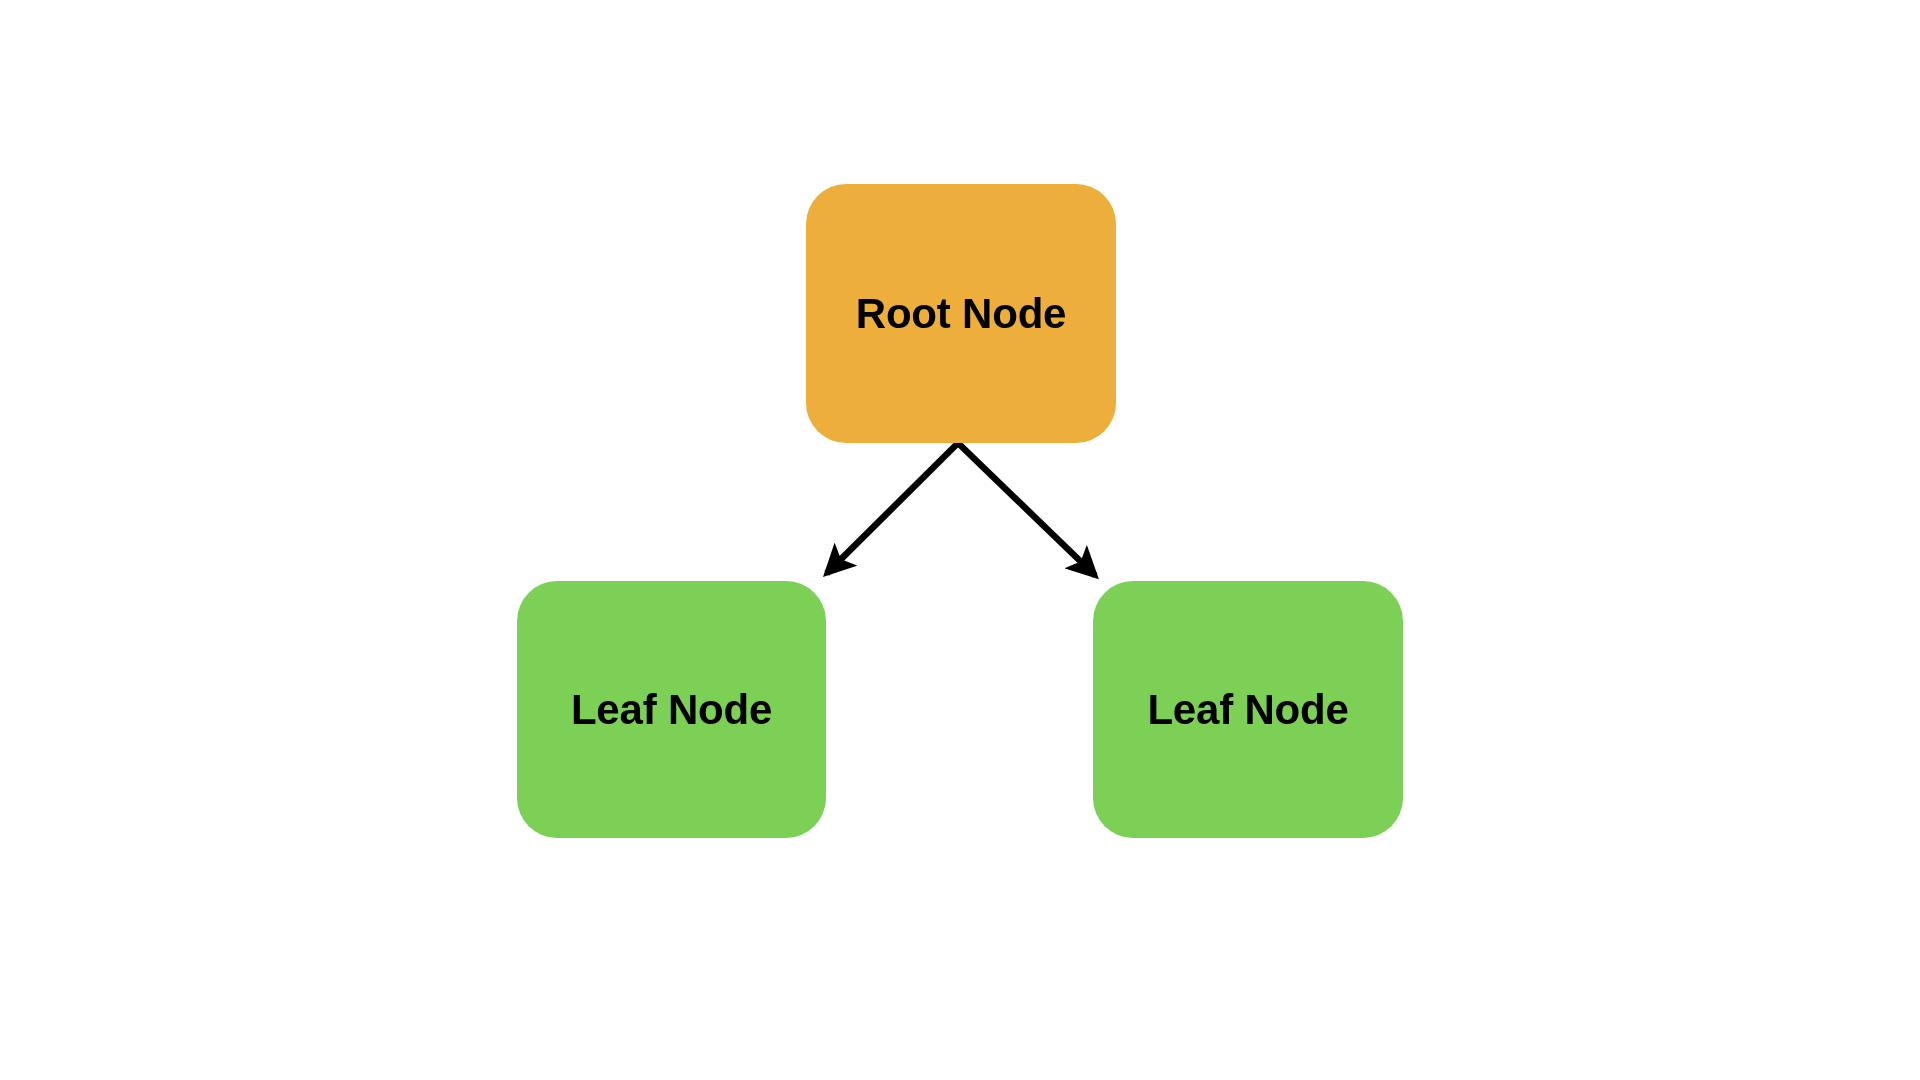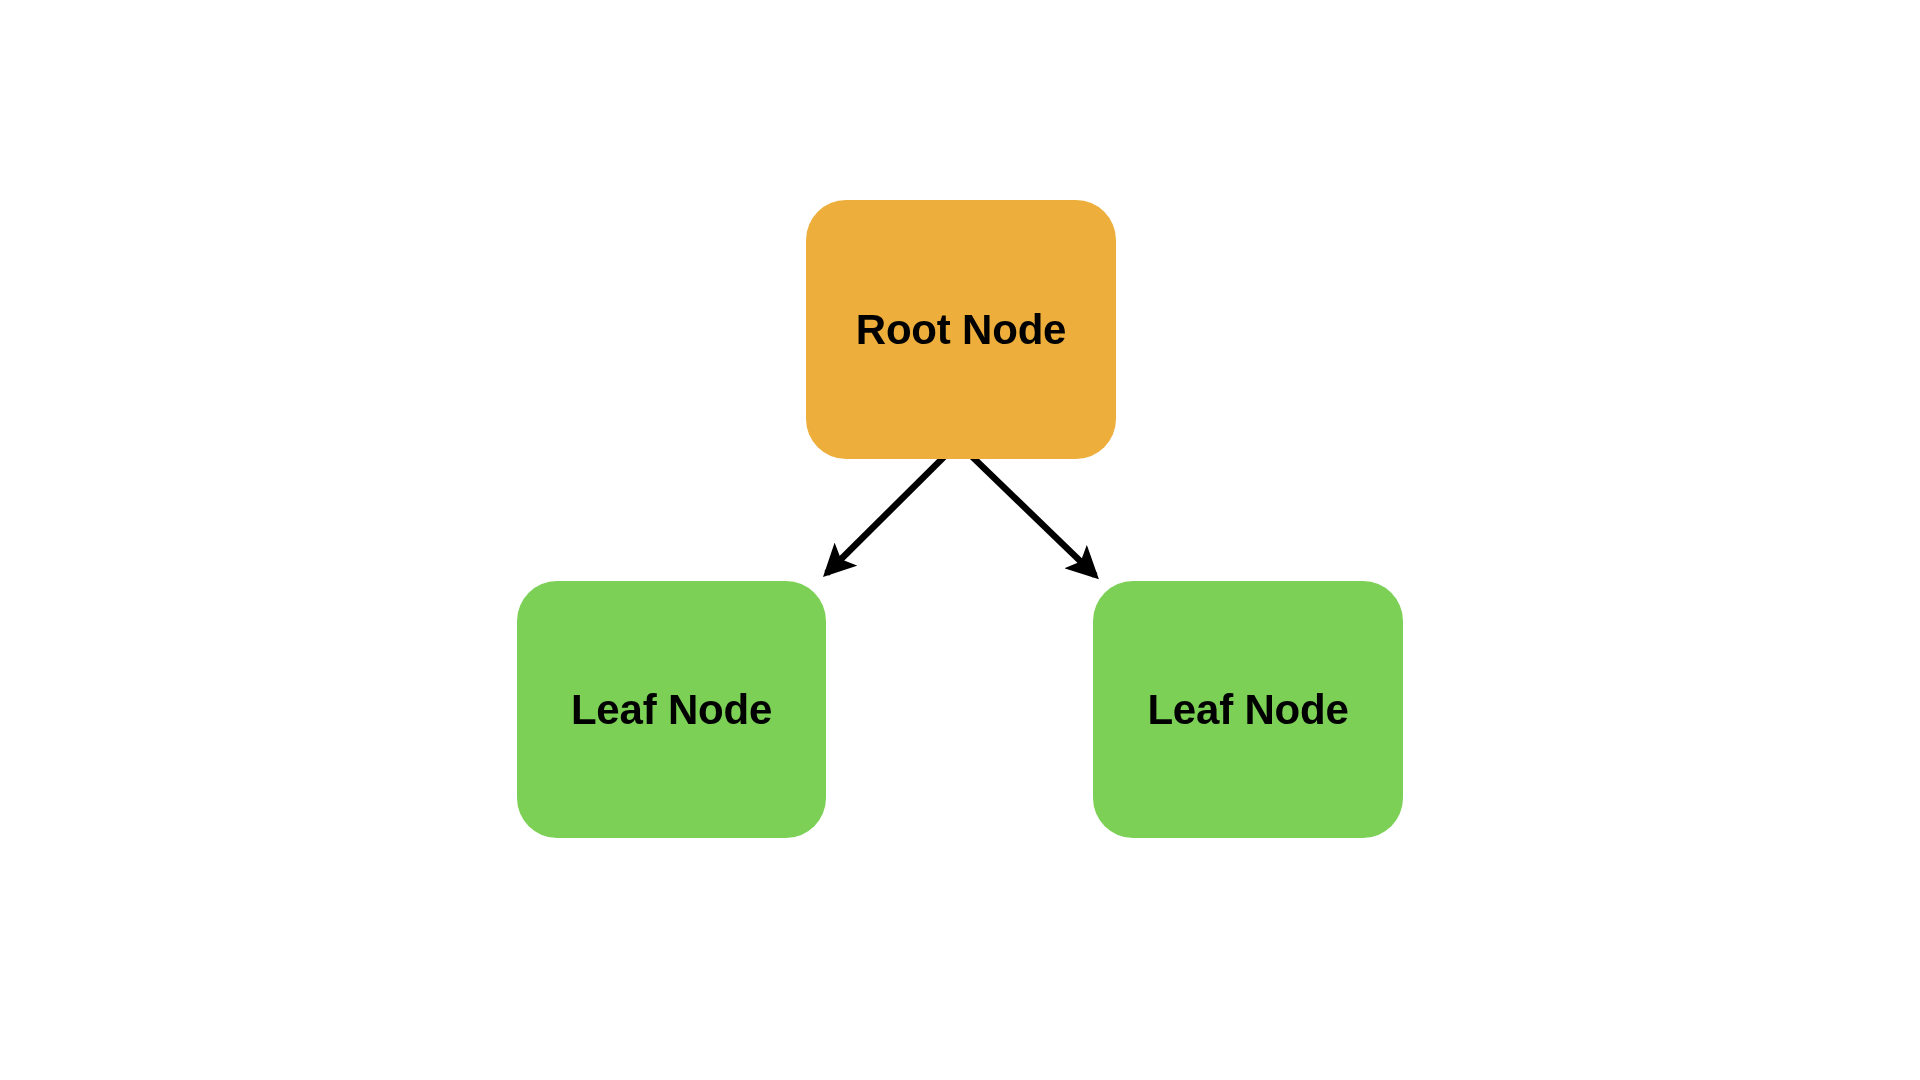--- a/index.html
+++ b/index.html
@@ -80,21 +80,21 @@
       <marker id="arrowhead-right" markerWidth="5" markerHeight="5" refX="4.2" refY="2.5" orient="auto" markerUnits="strokeWidth">
         <path d="M 0 0 L 5 2.5 L 0 5 L 1.1 2.5 z" fill="#000000"></path>
       </marker>
     </defs>
 
     <line x1="958" y1="443" x2="826.6862950088099" y2="573.3824021189122" stroke="#000000" stroke-width="6.5" stroke-linecap="butt" marker-end="url(#arrowhead-left)"></line>
 
     <line x1="958" y1="443" x2="1095.1824718969465" y2="575.5164014242612" stroke="#000000" stroke-width="6.5" stroke-linecap="butt" marker-end="url(#arrowhead-right)"></line>
   </svg>
 
-  <div class="node" id="node-root" style="left: 806px; top: 200px; width: 310px; height: 259px; background: rgb(237, 174, 59); border-radius: 40px;">
+  <div class="node" id="node-root" style="left: 806px; top: 184px; width: 310px; height: 259px; background: rgb(237, 174, 59); border-radius: 40px;">
     <span class="node-label" style="color: rgb(0, 0, 0);">Root Node</span>
   </div>
 
   <div class="node" id="node-leaf-left" style="left: 517px; top: 581px; width: 309px; height: 257px; background: rgb(123, 208, 85); border-radius: 40px;">
     <span class="node-label" style="color: rgb(0, 0, 0);">Leaf Node</span>
   </div>
 
   <div class="node" id="node-leaf-right" style="left: 1093px; top: 581px; width: 310px; height: 257px; background: rgb(123, 208, 85); border-radius: 40px;">
     <span class="node-label" style="color: rgb(0, 0, 0);">Leaf Node</span>
   </div>

